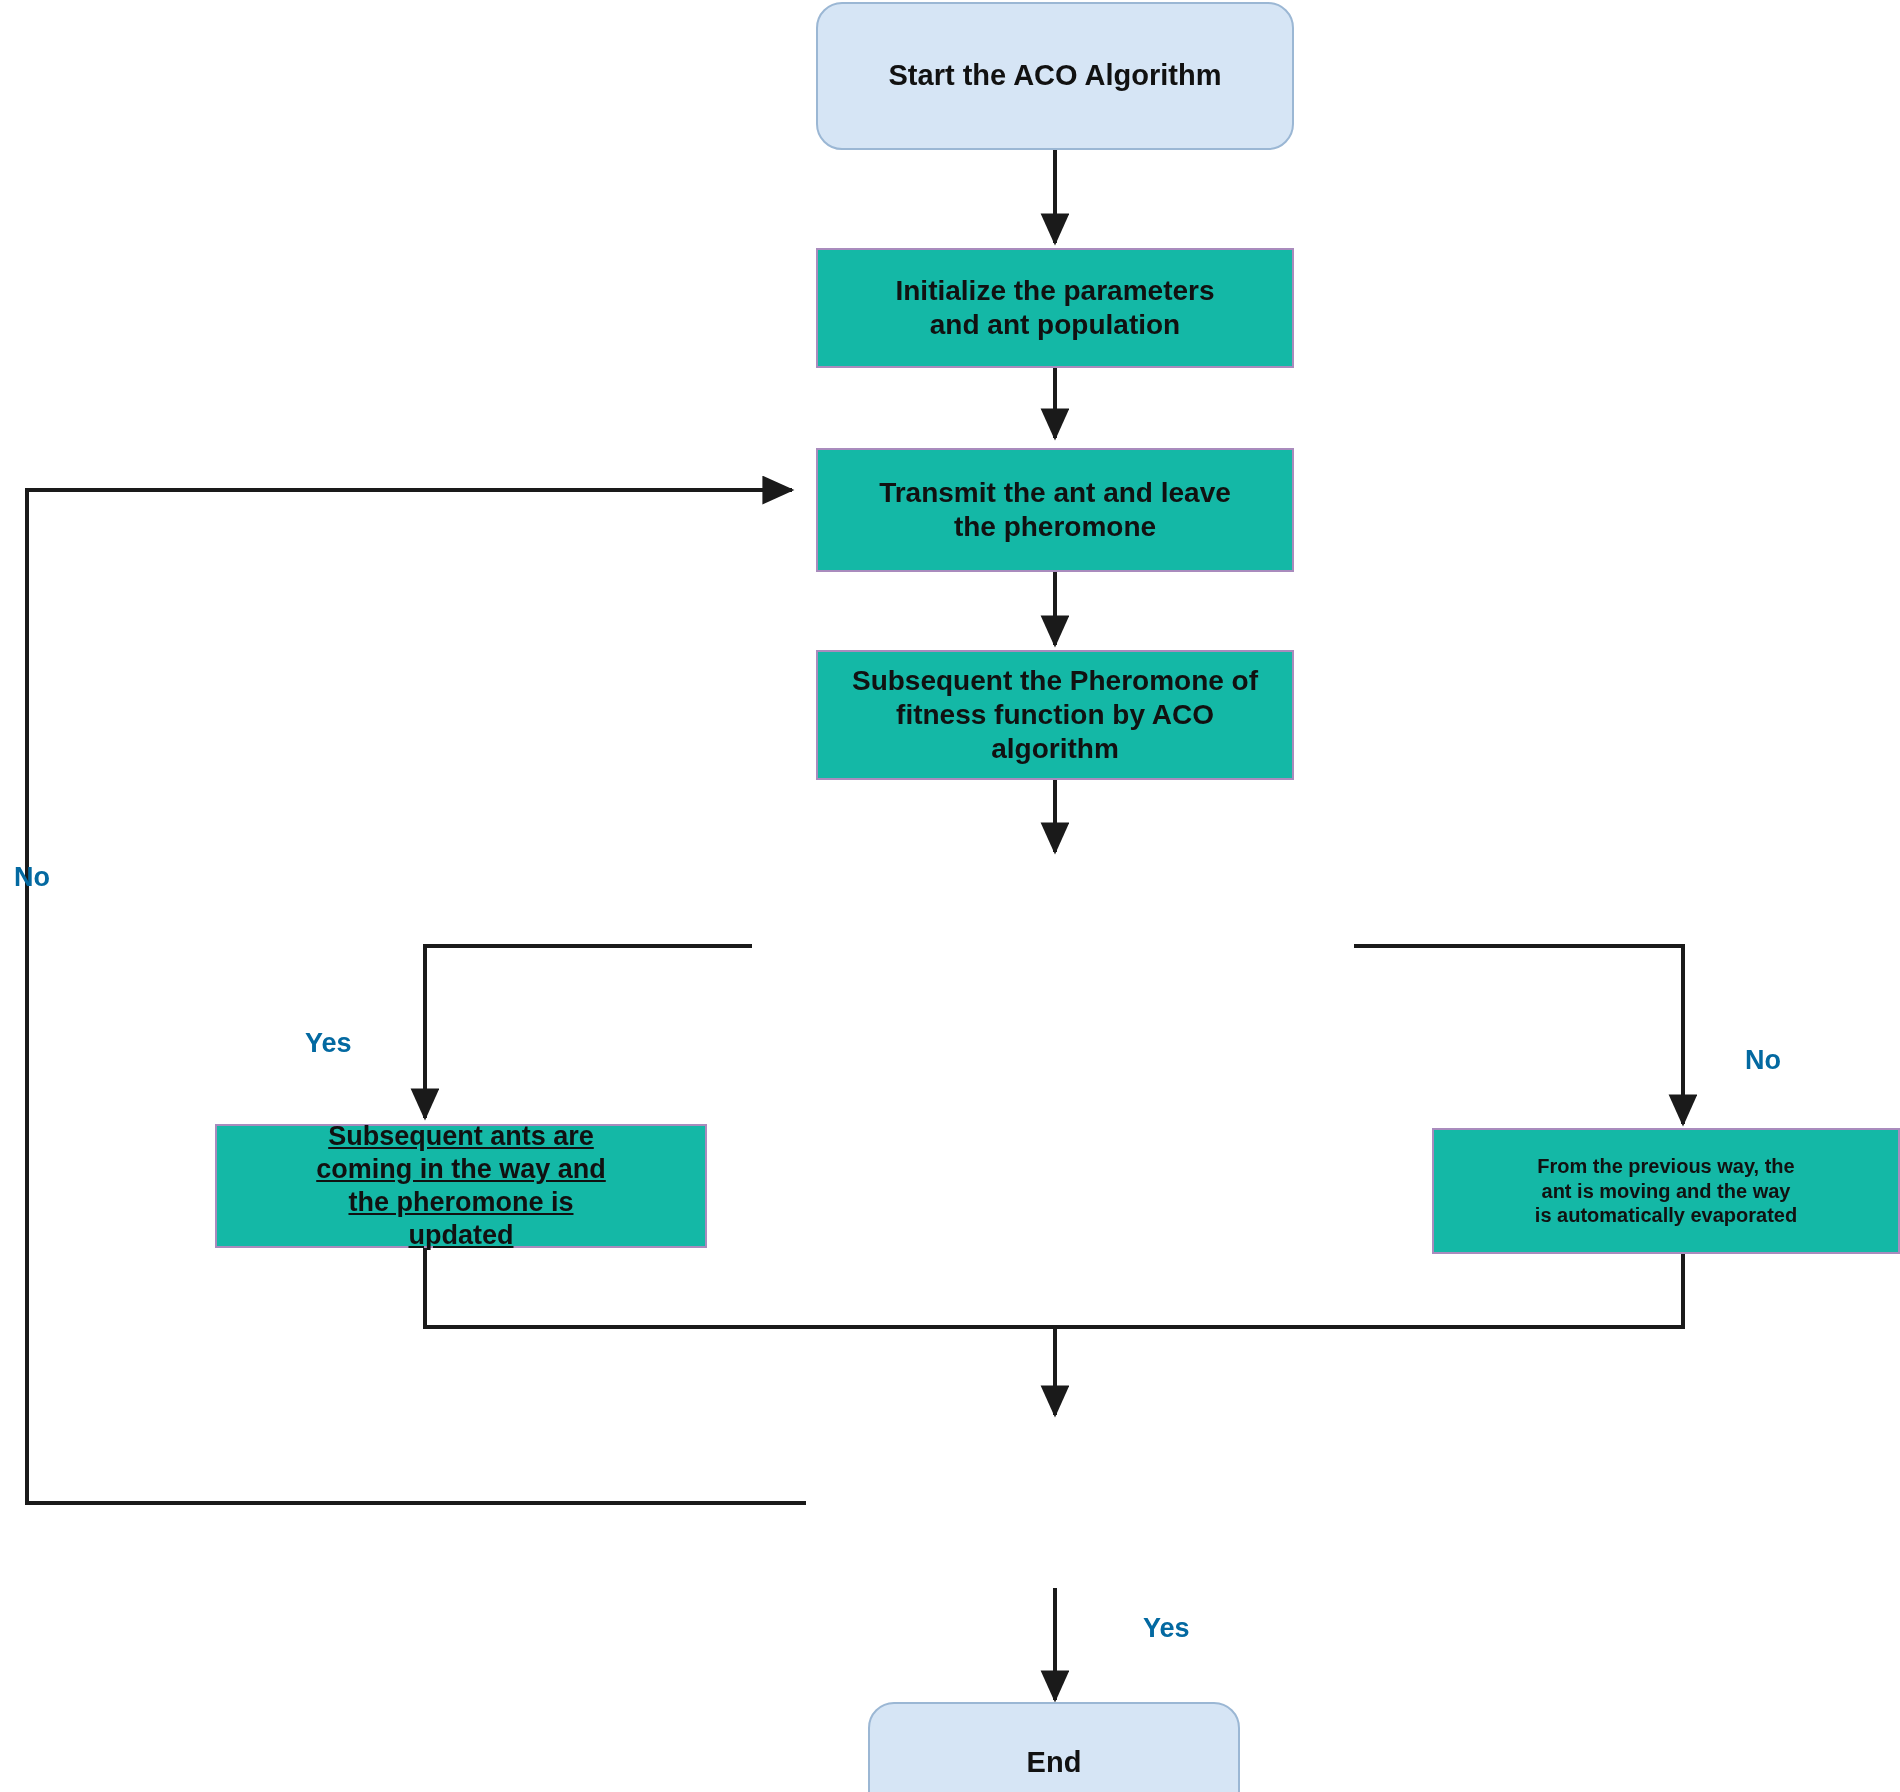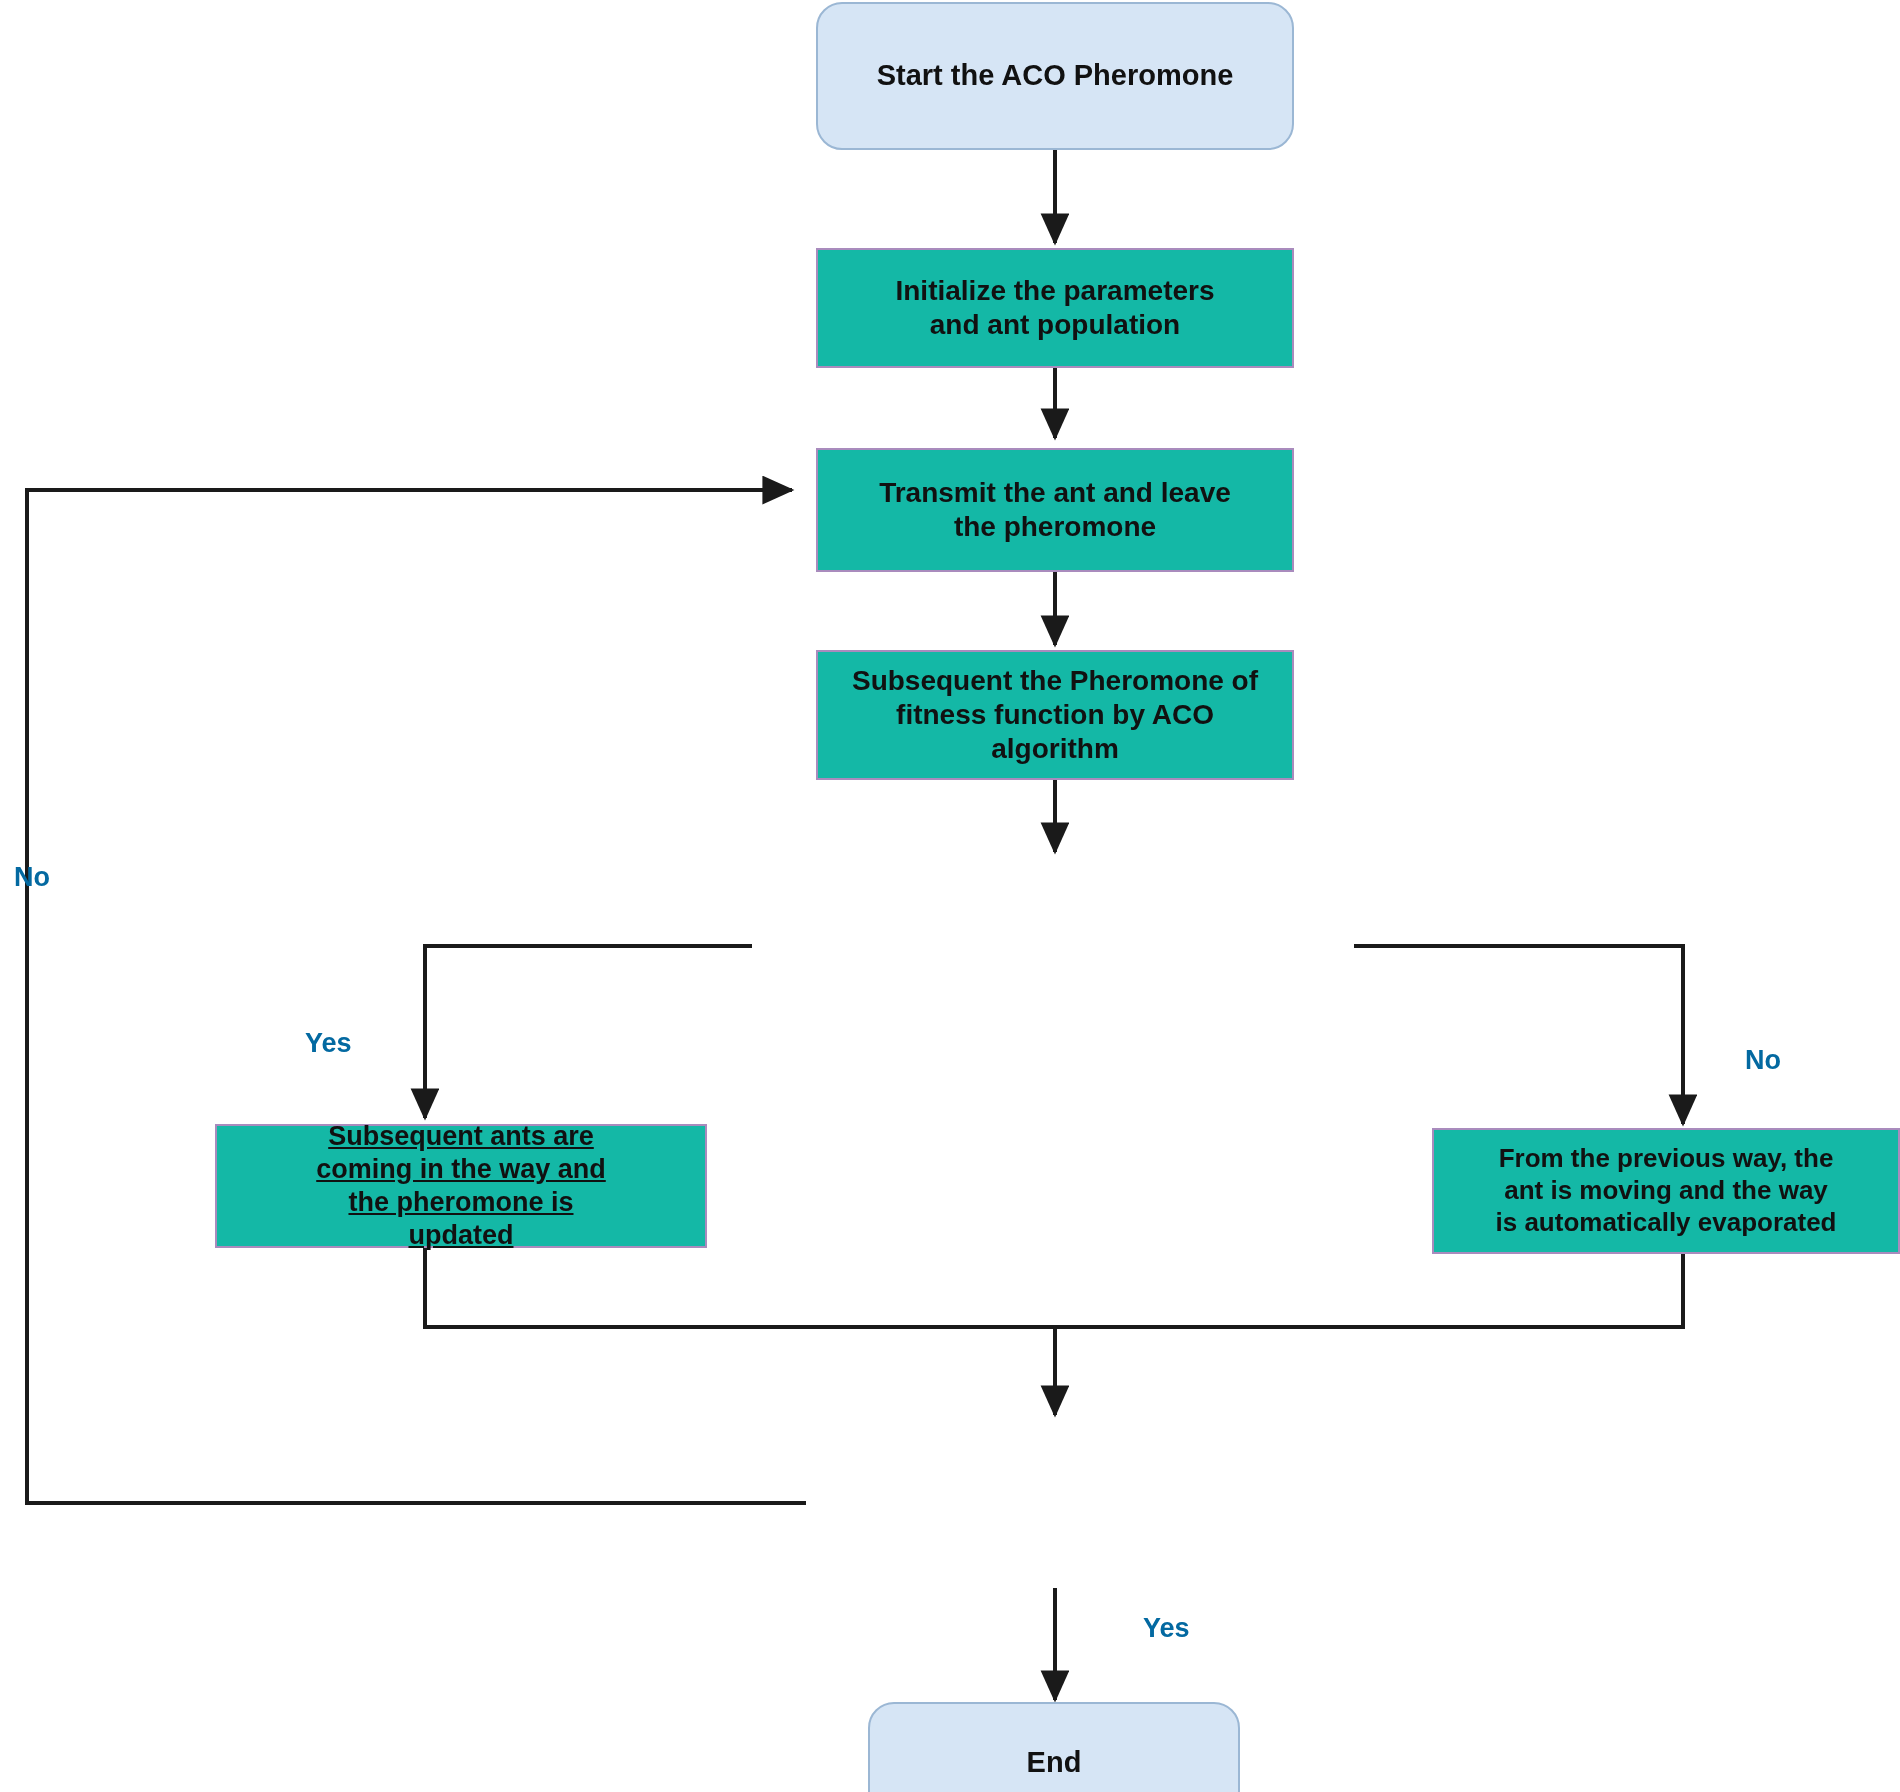--- a/index.html
+++ b/index.html
@@ -109,21 +109,21 @@
     <path d="M425,1247 L425,1327 L1683,1327 L1683,1253" stroke="#1a1a1a" stroke-width="4" fill="none"></path>
 
     <path d="M1055,1327 L1055,1415" stroke="#1a1a1a" stroke-width="4" fill="none" marker-end="url(#arrow)"></path>
 
     <path d="M806,1503 L27,1503 L27,490 L792,490" stroke="#1a1a1a" stroke-width="4" fill="none" marker-end="url(#arrow)"></path>
 
     <path d="M1055,1588 L1055,1700" stroke="#1a1a1a" stroke-width="4" fill="none" marker-end="url(#arrow)"></path>
   </svg>
 
   <div class="node node-terminal" style="left:816px; top:2px; width:478px; height:148px;">
-    <span class="node-label">Start the ACO Pheromone</span>
+    <span class="node-label">Start the ACO Algorithm</span>
   </div>
 
   <div class="node node-process" style="left:816px; top:248px; width:478px; height:120px;">
     <span class="node-label">Initialize the parameters
 and ant population</span>
   </div>
 
   <div class="node node-process" style="left:816px; top:448px; width:478px; height:124px;">
     <span class="node-label">Transmit the ant and leave
 the pheromone</span>
@@ -137,21 +137,21 @@
 
 
   <div class="node node-process" style="left:215px; top:1124px; width:492px; height:124px;text-decoration:underline;">
     <span class="node-label" style="font-size:27px;">Subsequent ants are
 coming in the way and
 the pheromone is
 updated</span>
   </div>
 
   <div class="node node-process" style="left:1432px; top:1128px; width:468px; height:126px;">
-    <span class="node-label" style="font-size:26px;">From the previous way, the
+    <span class="node-label" style="font-size:20px;">From the previous way, the
 ant is moving and the way
 is automatically evaporated</span>
   </div>
 
 
   <div class="node node-terminal" style="left:868px; top:1702px; width:372px; height:122px;">
     <span class="node-label">End</span>
   </div>
 
   <div class="edge-label" style="left:305px; top:1028px;">Yes</div>

